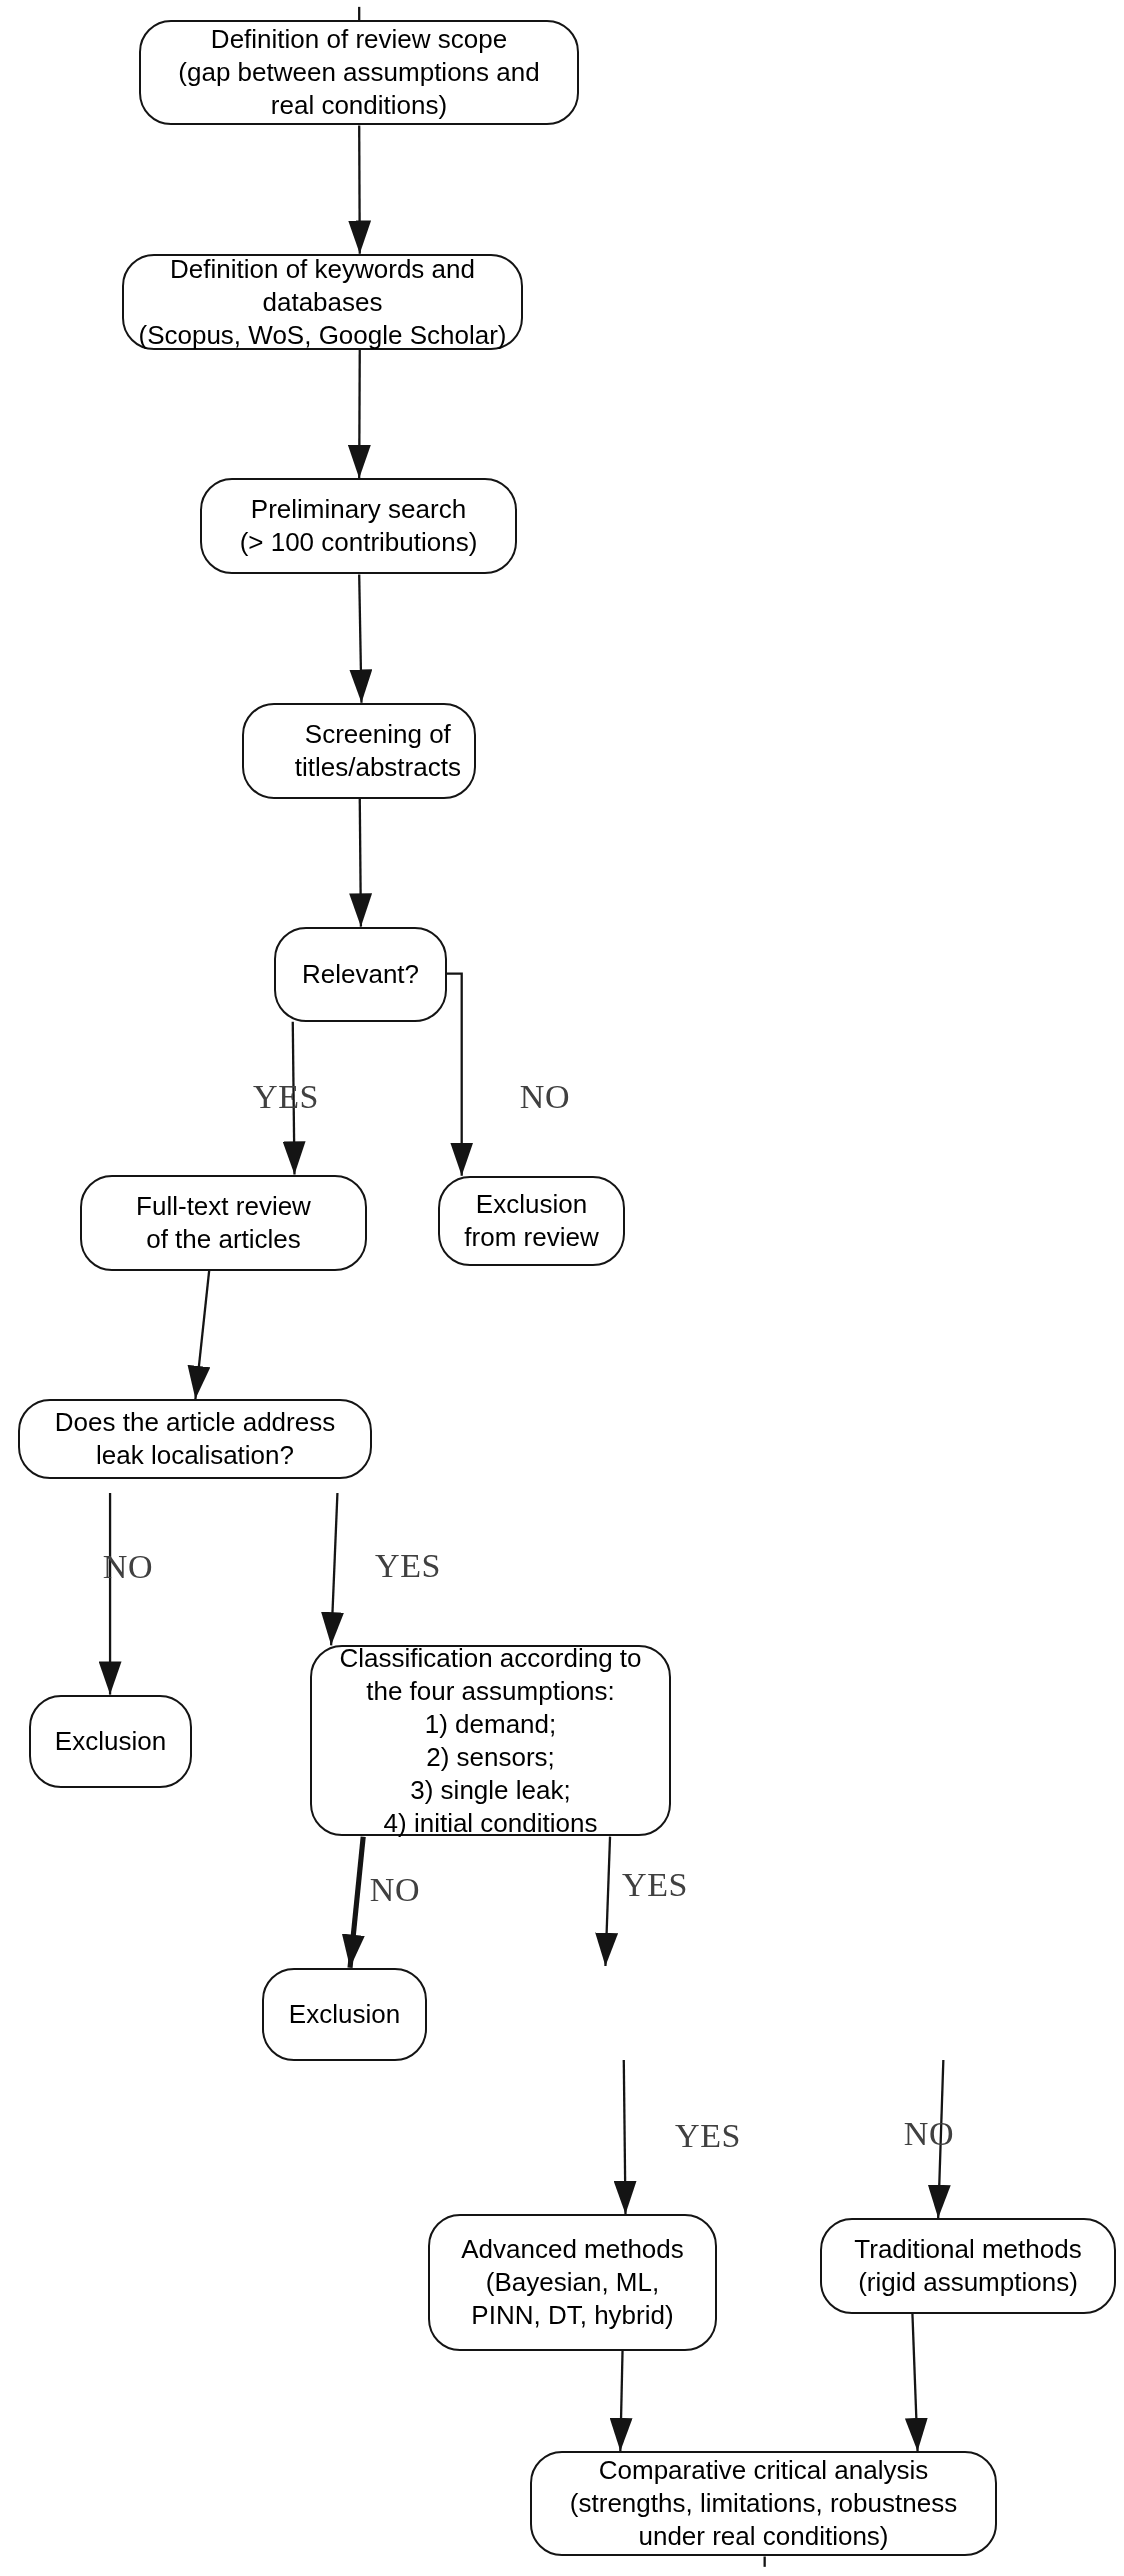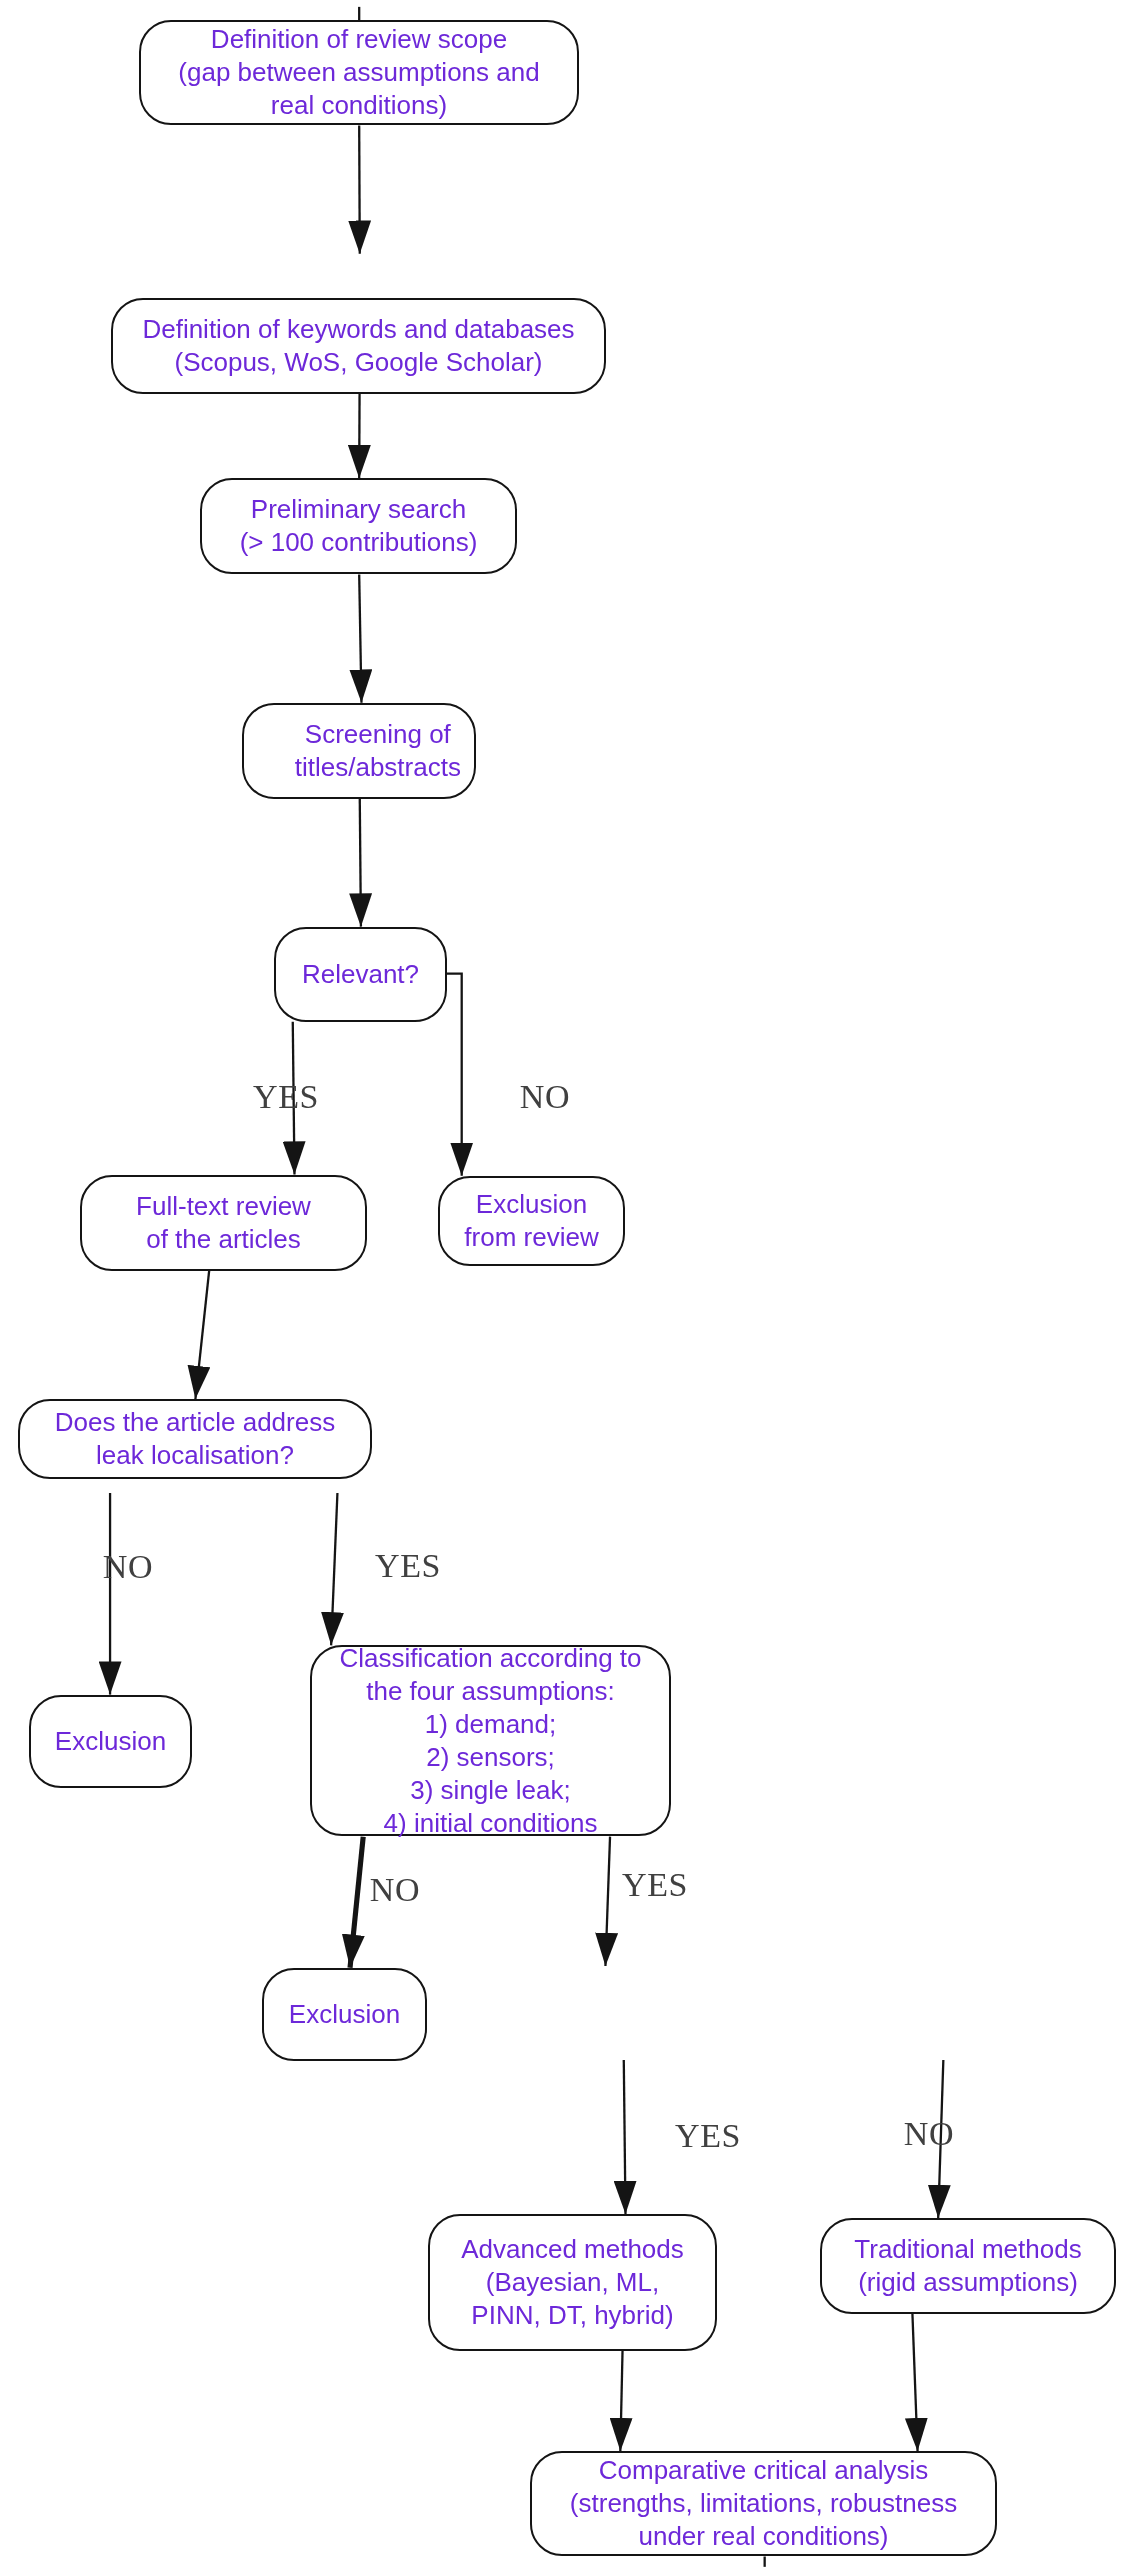--- a/index.html
+++ b/index.html
@@ -23,21 +23,21 @@
     background:#ffffff;
     border:2.9px solid #141414;
     border-radius:32px;
     display:flex;
     align-items:center;
     justify-content:center;
     text-align:center;
     white-space:pre-line;
     font-size:26px;
     line-height:33px;
-    color:#6d28d9;
+    color:#000000;
     padding:2.3px 10.3px;
   }
   .edge-label {
     position:absolute;
     transform:translate(-50%,-50%);
     font-family:"Liberation Serif", serif;
     font-size:34px;
     color:#404040;
     letter-spacing:0.6px;
     white-space:nowrap;
@@ -72,21 +72,21 @@
       <path d="M1088,4051 L1083,4280" marker-end="url(#arrow)"></path>
       <path d="M1593,4040 L1602,4280" marker-end="url(#arrow)"></path>
       <path d="M1335,4464 L1335,4482"></path>
     </g>
   </svg>
 
   <div class="node" style="left:139px; top:20px; width:440px; height:105px;">Definition of review scope
 (gap between assumptions and
 real conditions)</div>
 
-  <div class="node" style="left:111px; top:254px; width:495px; height:96px;margin-top:44px;">Definition of keywords and databases
+  <div class="node" style="left:122px; top:254px; width:401px; height:96px;">Definition of keywords and databases
 (Scopus, WoS, Google Scholar)</div>
 
   <div class="node" style="left:200px; top:478px; width:317px; height:96px;">Preliminary search
 (&gt; 100 contributions)</div>
 
   <div class="node" style="left:242px; top:703px; width:234px; height:96px;padding-left:48px;">Screening of
 titles/abstracts</div>
 
   <div class="node" style="left:274px; top:927px; width:173px; height:95px;">Relevant?</div>
 

